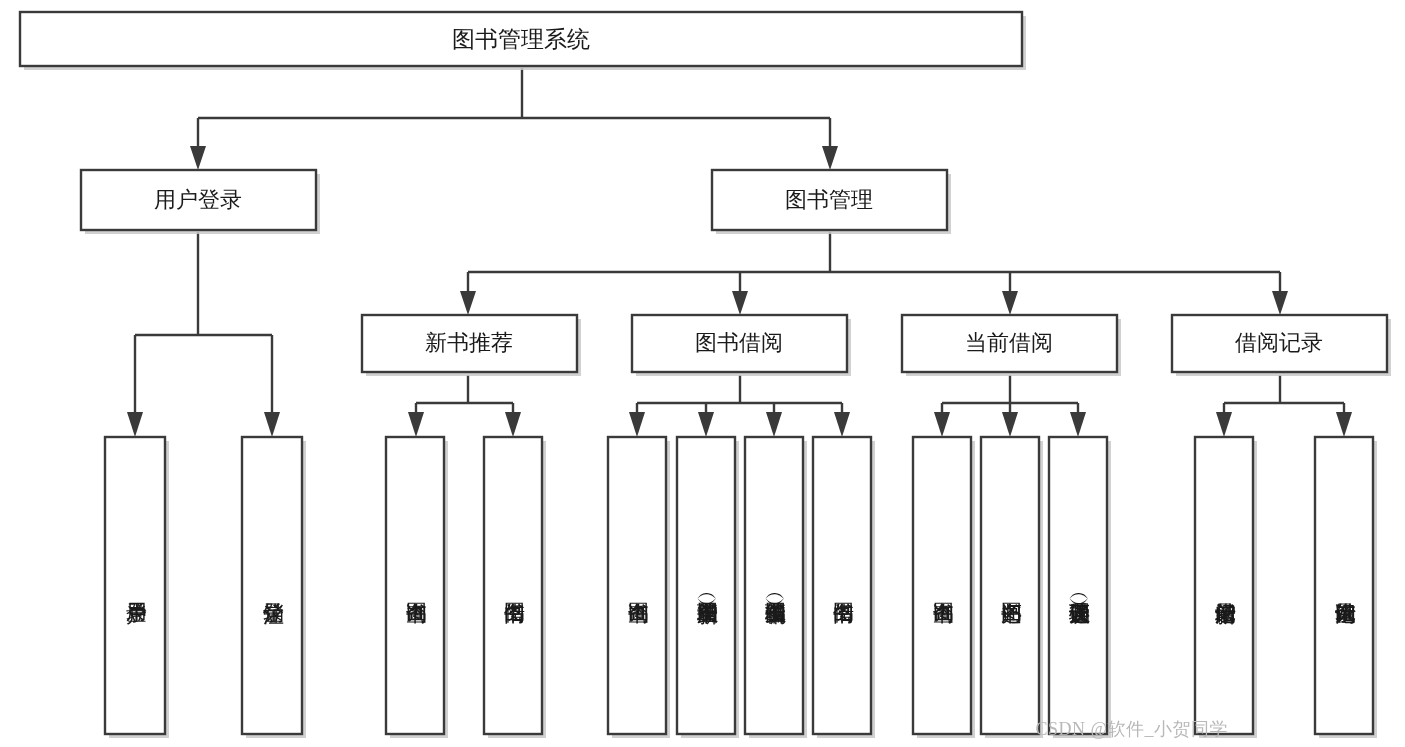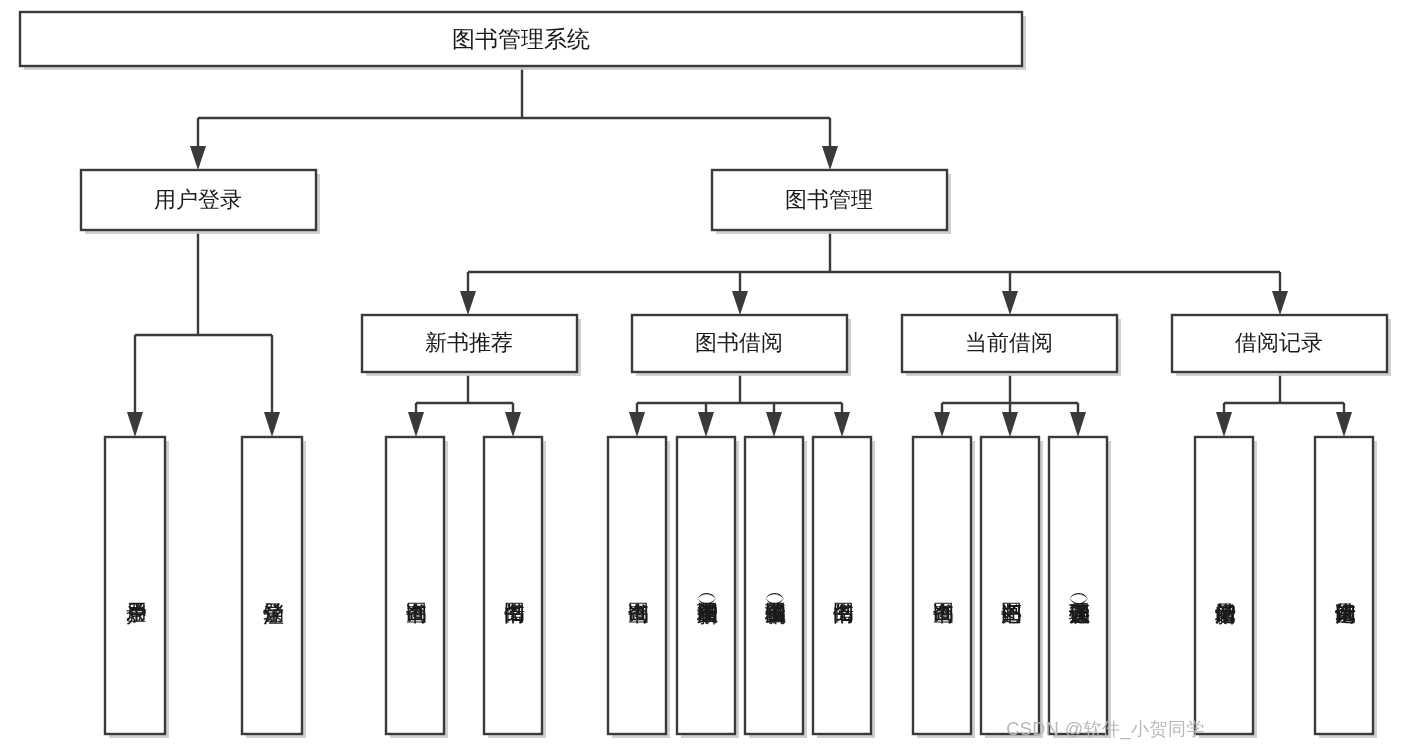--- a/index.html
+++ b/index.html
@@ -53,23 +53,23 @@
     font-size: 23px;
   }
   .label-v {
     font-size: 21px;
     writing-mode: vertical-rl;
     text-orientation: upright;
     glyph-orientation-vertical: 0;
   }
   .watermark {
     position: absolute;
-    right: 27px;
+    right: 4px;
     bottom: 6px;
-    font-family: Liberation Sans, sans-serif;
+    font-family: Liberation Serif, serif;
     font-size: 18px;
     color: #b8b8b8;
     white-space: nowrap;
     letter-spacing: 0.5px;
     pointer-events: none;
   }
 </style>
 </head>
 <body>
 

